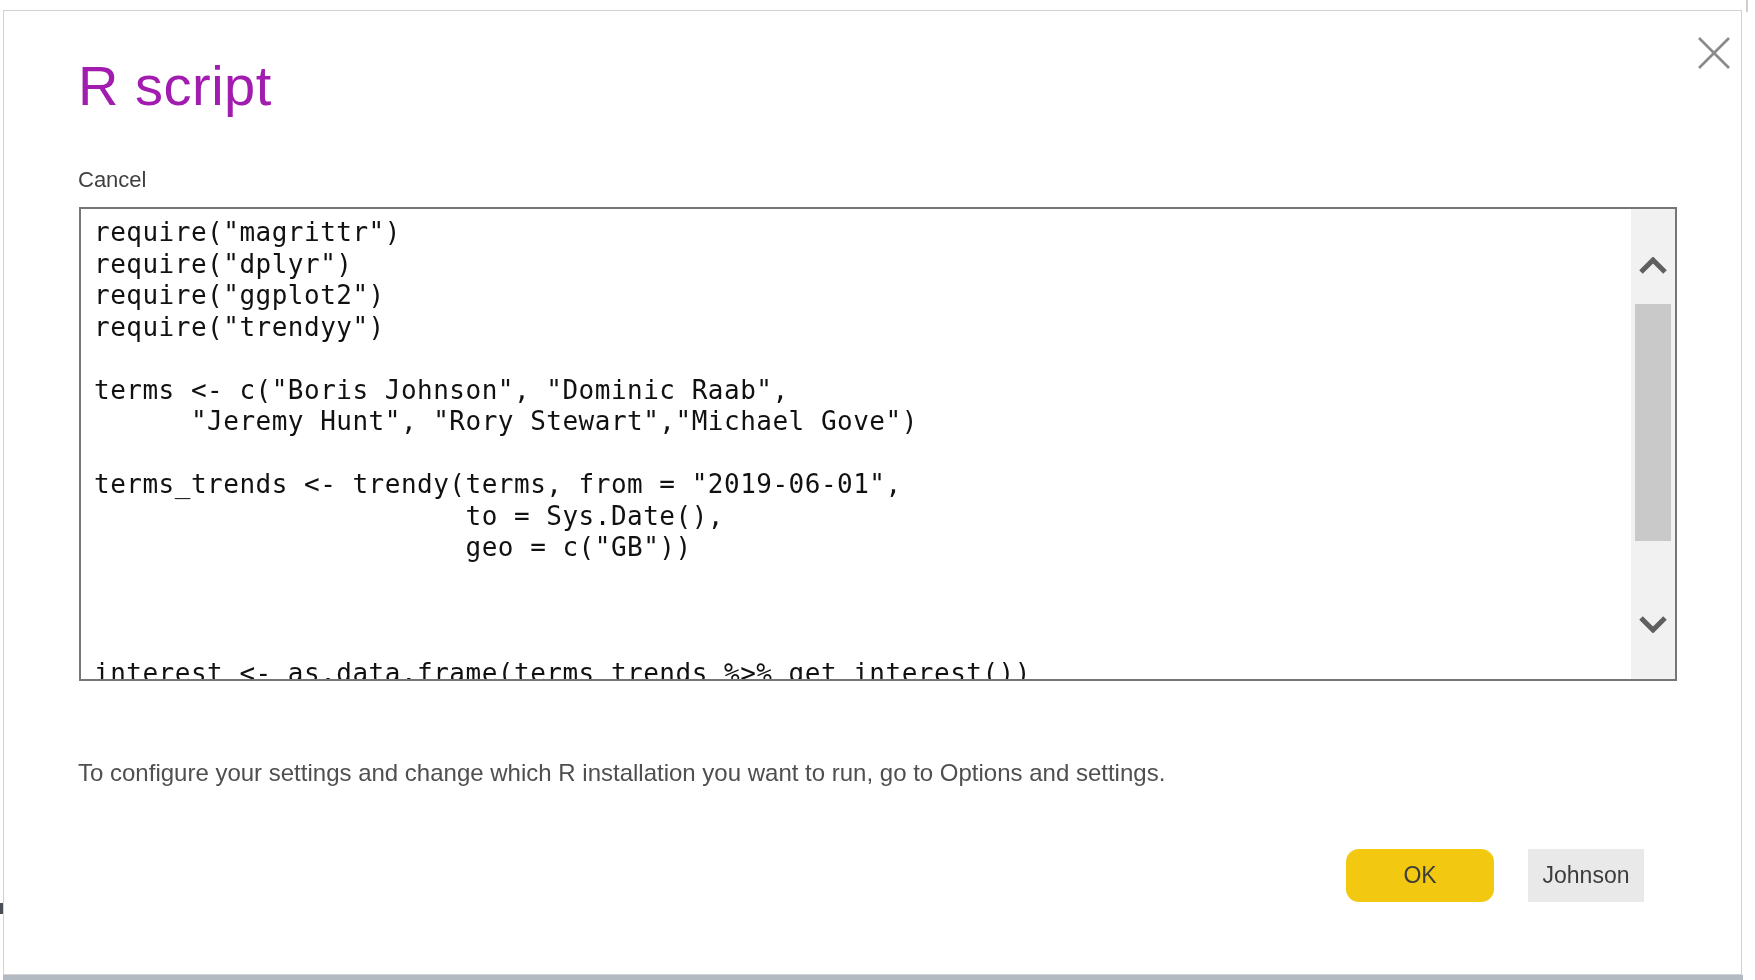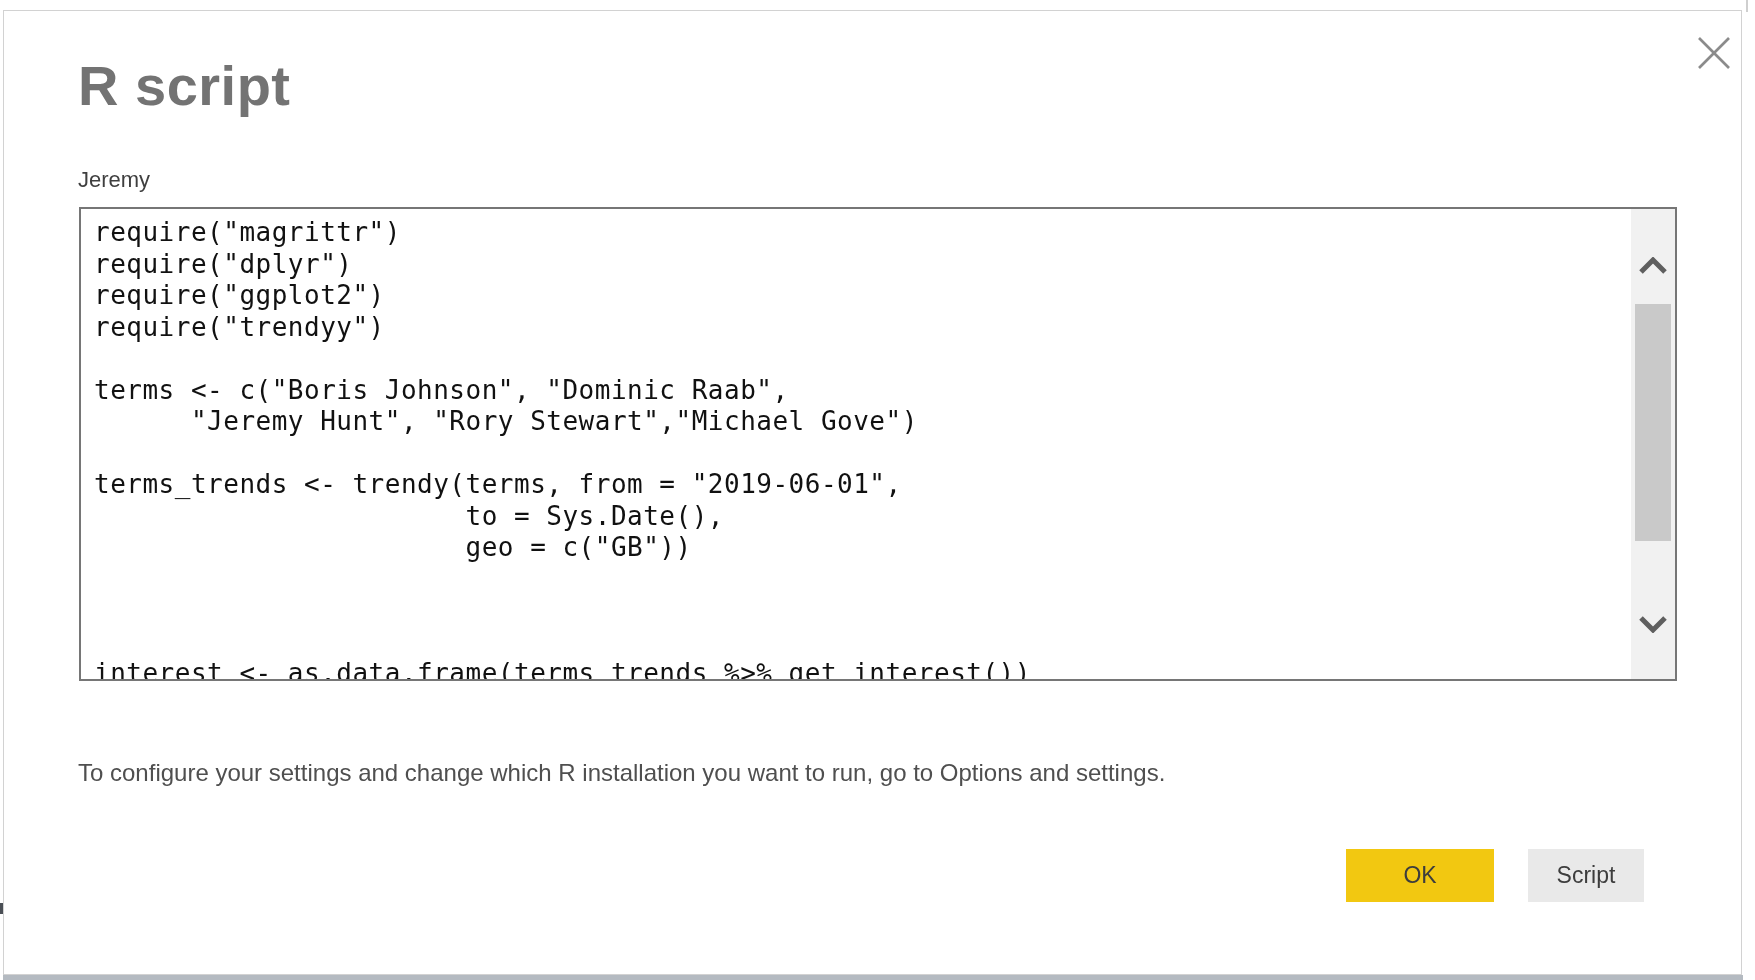--- a/index.html
+++ b/index.html
@@ -12,22 +12,22 @@
   .bg-strip-bottom  { position:absolute; left:3px; top:975px; width:1740px; height:5px; background:#b4bac1; }
   .bg-notch-left    { position:absolute; left:0; top:903px; width:5px; height:11px; background:#4a4f55; }
 
   
   .dialog { position:absolute; left:3px; top:10px; width:1739px; height:965px;
             background:#ffffff; border:1px solid #d2d2d2; }
 
   .close-btn { position:absolute; left:1686px; top:18px; width:48px; height:48px;
                display:flex; align-items:center; justify-content:center; cursor:pointer; }
 
-  .dlg-title { position:absolute; left:74px; top:42px; font-size:56px; font-weight:700;
-               color:#737373; letter-spacing:0.5px; }
+  .dlg-title { position:absolute; left:74px; top:42px; font-size:56px; font-weight:400;
+               color:#a21caf; letter-spacing:0.5px; }
 
   .script-label { position:absolute; left:74px; top:156px; font-size:22px; color:#3f3f3f; }
 
   .editor { position:absolute; left:75px; top:196px; width:1598px; height:474px;
             border:2px solid #767676; background:#ffffff; overflow:hidden; }
   .editor pre { width:100%; height:100%; overflow:hidden; margin:0;
                 padding:8px 56px 0 13px;
                 font-family:"DejaVu Sans Mono","Liberation Mono",monospace;
                 font-size:26px; line-height:31.5px; letter-spacing:0.5px; color:#111111;
                 white-space:pre; }
@@ -38,21 +38,21 @@
   .scroll-arrow.down { bottom:46px; }
   .scroll-thumb { position:absolute; left:4px; top:95px; width:36px; height:237px; background:#c9c9c9; }
 
   .info-line { position:absolute; left:74px; font-size:24px; color:#4f4f4f; }
   .info-line.l1 { top:700px; }
   .info-line.l2 { top:748px;text-align:center; }
 
   .btn { position:absolute; top:838px; height:53px; border:none; font-size:23px;
          font-family:"Liberation Sans", sans-serif; color:#3d3d3d; cursor:pointer;
          display:flex; align-items:center; justify-content:center; }
-  .btn.ok { left:1342px; width:148px; background:#F2C811; }
+  .btn.ok { left:1342px; width:148px; background:#F2C811;border-radius:13px; }
   .btn.cancel { left:1524px; width:116px; background:#e9e9e9; }
 </style>
 </head>
 <body>
 
 <div class="canvas">
 
   <div class="bg-edge-topright"></div>
   <div class="bg-strip-bottom"></div>
   <div class="bg-notch-left"></div>
@@ -61,21 +61,21 @@
 
     <div class="close-btn">
       <svg width="36" height="36" viewBox="0 0 36 36">
         <line x1="3" y1="3" x2="33" y2="33" stroke="#8b8b8b" stroke-width="2.6"></line>
         <line x1="33" y1="3" x2="3" y2="33" stroke="#8b8b8b" stroke-width="2.6"></line>
       </svg>
     </div>
 
     <div class="dlg-title">R script</div>
 
-    <div class="script-label">Jeremy</div>
+    <div class="script-label">Cancel</div>
 
     <div class="editor">
       <pre>require("magrittr")
 require("dplyr")
 require("ggplot2")
 require("trendyy")
 
 terms &lt;- c("Boris Johnson", "Dominic Raab",
       "Jeremy Hunt", "Rory Stewart","Michael Gove")
 
@@ -93,16 +93,16 @@
         <div class="scroll-thumb"></div>
         <svg class="scroll-arrow down" viewBox="0 0 30 18">
           <polyline points="3,3 15,15 27,3" fill="none" stroke="#5f5f5f" stroke-width="5"></polyline>
         </svg>
       </div>
     </div>
 
     <div class="info-line l2">To configure your settings and change which R installation you want to run, go to Options and settings.</div>
 
     <button class="btn ok">OK</button>
-    <button class="btn cancel">Script</button>
+    <button class="btn cancel">Johnson</button>
 
   </div>
 </div>
 
 </body></html>

